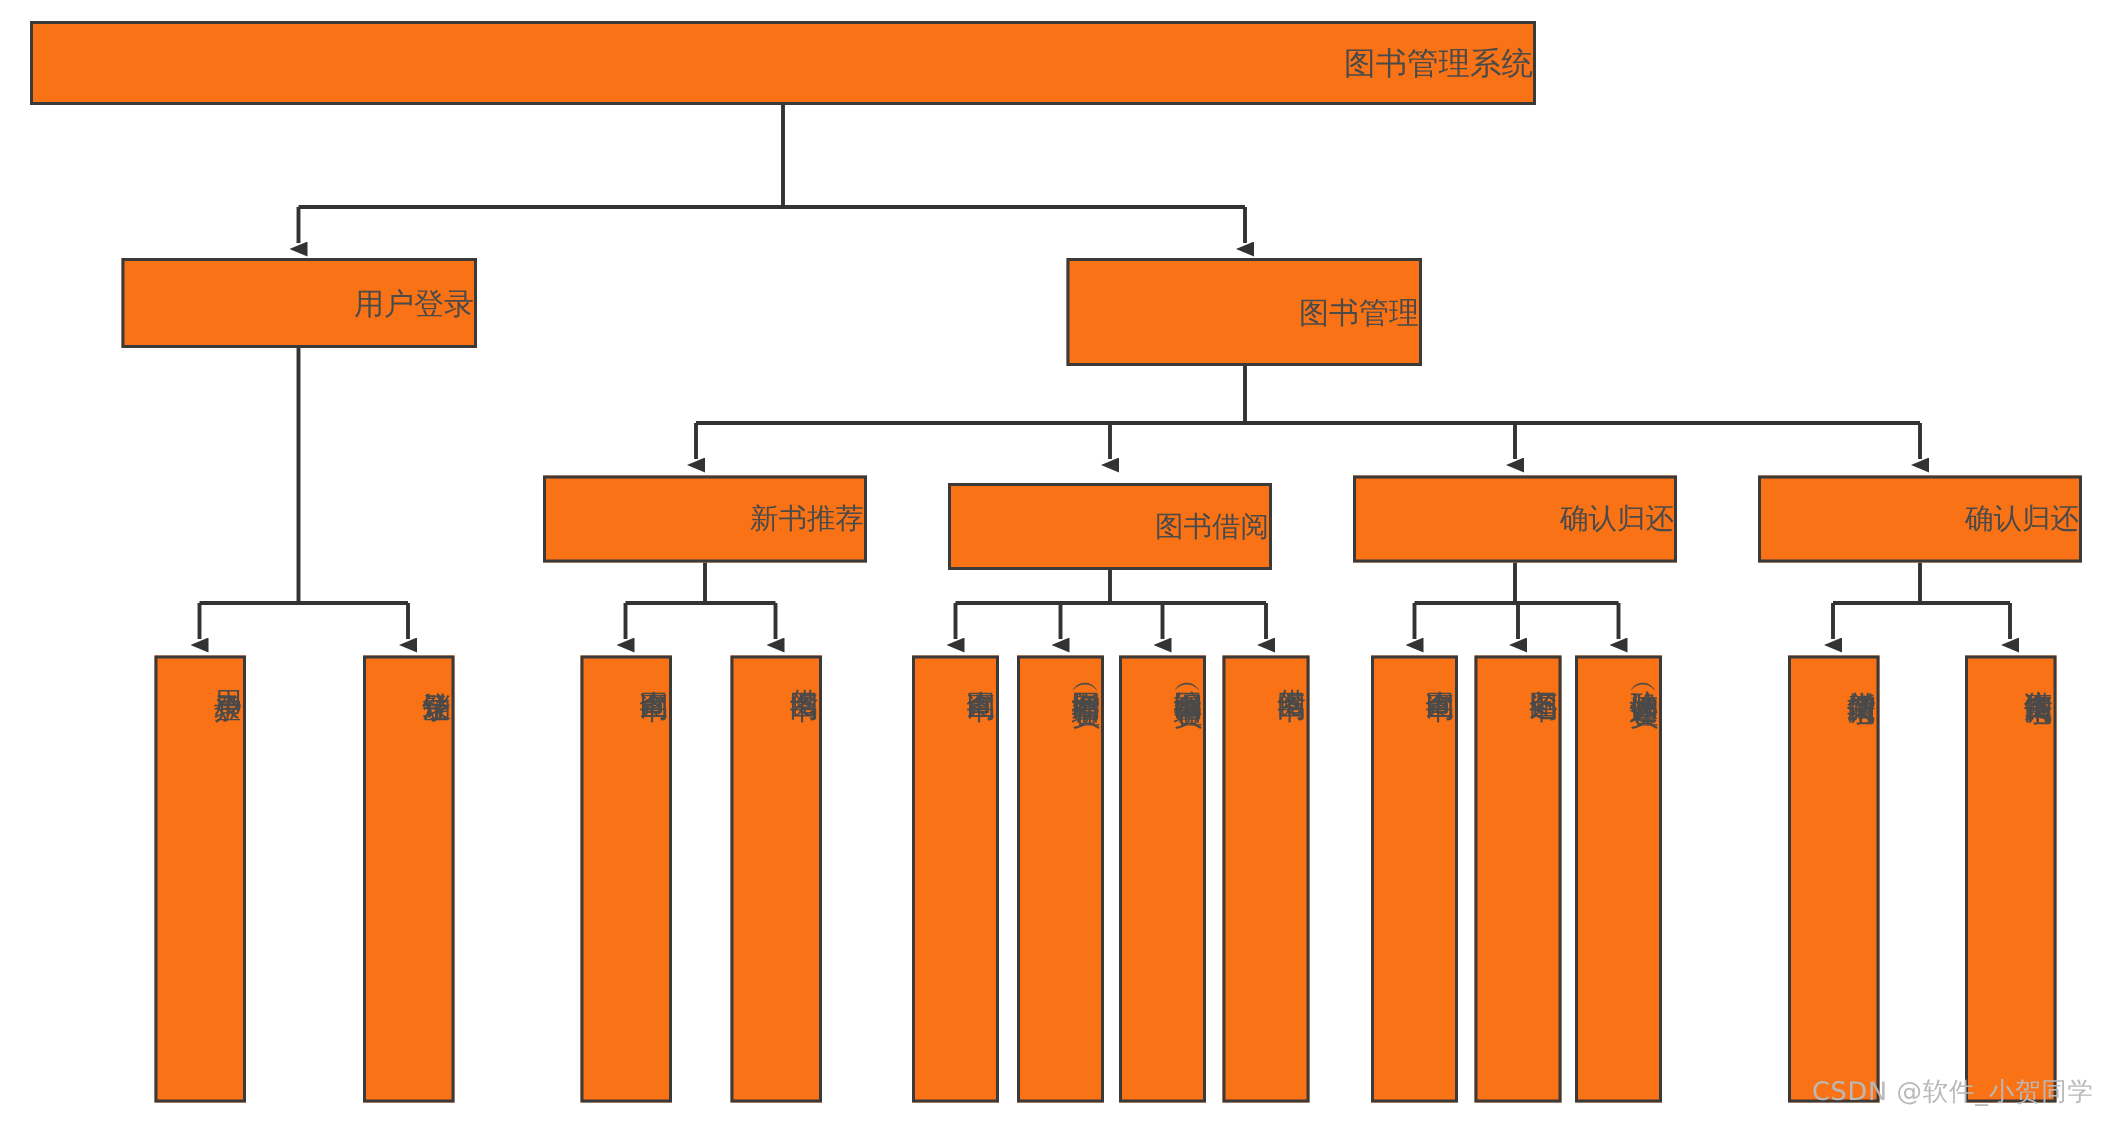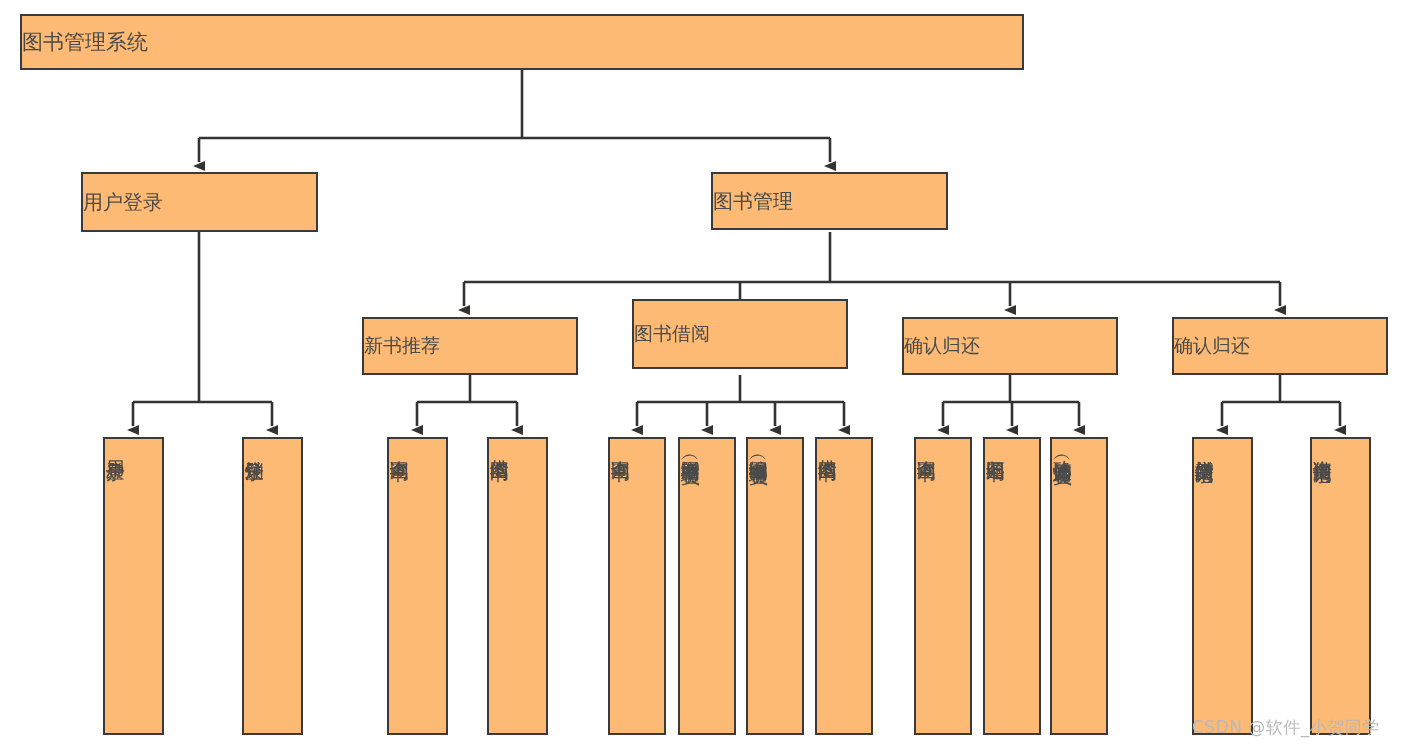--- a/index.html
+++ b/index.html
@@ -1,27 +1,27 @@
 <!DOCTYPE html>
 <html><head>
 <meta charset="utf-8">
 <style>
   html,body{margin:0;padding:0;background:#ffffff;}
   body{font-family:"DejaVu Sans","Liberation Sans",sans-serif;}
   #canvas{position:relative;width:1405px;height:747px;background:#ffffff;overflow:hidden;}
   svg.links{position:absolute;left:0;top:0;width:1405px;height:747px;}
-  .node{position:absolute;box-sizing:border-box;background:#fdba74;border:2px solid #3a3a3a;
-        display:flex;align-items:center;justify-content:flex-start;color:#4a4a4a;}
+  .node{position:absolute;box-sizing:border-box;background:#f97316;border:2px solid #3a3a3a;
+        display:flex;align-items:center;justify-content:flex-end;color:#4a4a4a;}
   .node.l1{font-size:21px;}
   .node.l2{font-size:20px;}
   .node.l3{font-size:19px;}
   .node.leaf{font-size:19px;padding:6px 0;align-items:flex-start;}
   .vtext{writing-mode:vertical-rl;text-orientation:upright;line-height:1.12;
          letter-spacing:1px;white-space:pre;text-align:start;}
-  .wm{position:absolute;font-size:17px;color:#b9b9b9;white-space:nowrap;letter-spacing:.5px;}
+  .wm{position:absolute;font-size:17px;color:#b9b9b9;white-space:nowrap;letter-spacing:.5px;padding-left:16px;}
 </style>
 </head>
 <body>
 
 <div id="canvas">
 
   <svg class="links" viewBox="0 0 1405 747">
     <defs>
       <marker id="arw" markerWidth="10" markerHeight="12" refX="1" refY="6" orient="auto" markerUnits="userSpaceOnUse">
         <path d="M0,0 L10,0 L5,12 Z" fill="#333333"></path>
@@ -71,28 +71,28 @@
     </g>
   </svg>
 
   <div class="node l1" style="left:20px;top:14px;width:1004px;height:56px;">
     <span>图书管理系统</span>
   </div>
 
   <div class="node l2" style="left:81px;top:172px;width:237px;height:60px;">
     <span>用户登录</span>
   </div>
-  <div class="node l2" style="left:711px;top:172px;width:237px;height:58px;">
+  <div class="node l2" style="left:711px;top:172px;width:237px;height:72px;">
     <span>图书管理</span>
   </div>
 
   <div class="node l3" style="left:362px;top:317px;width:216px;height:58px;">
     <span>新书推荐</span>
   </div>
-  <div class="node l3" style="left:632px;top:299px;width:216px;height:70px;">
+  <div class="node l3" style="left:632px;top:322px;width:216px;height:58px;">
     <span>图书借阅</span>
   </div>
   <div class="node l3" style="left:902px;top:317px;width:216px;height:58px;">
     <span>确认归还</span>
   </div>
   <div class="node l3" style="left:1172px;top:317px;width:216px;height:58px;">
     <span>确认归还</span>
   </div>
 
   <div class="node leaf" style="left:103px;top:437px;width:61px;height:298px;">

